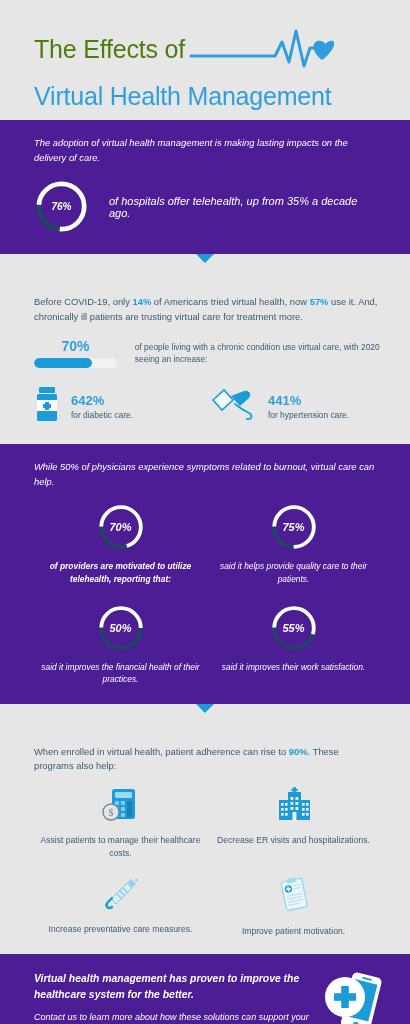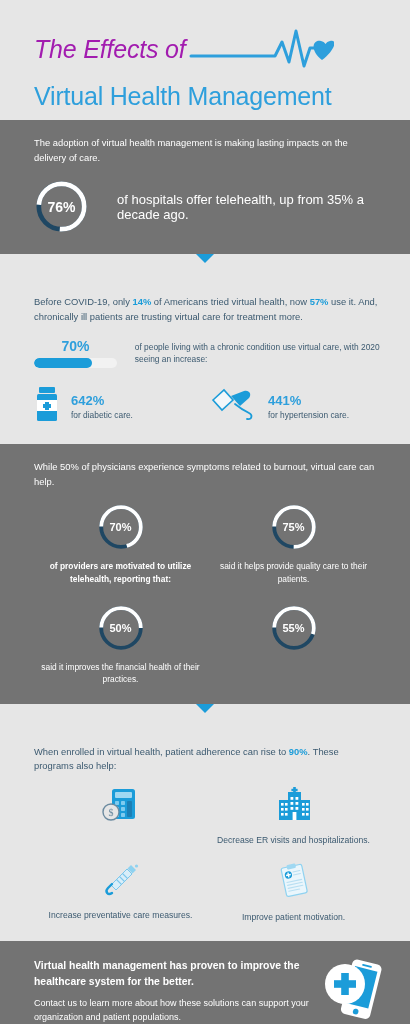--- a/index.html
+++ b/index.html
@@ -8,31 +8,31 @@
     font-family: "Liberation Sans", sans-serif;
     background: #e6e6e6;
     overflow: hidden;
   }
   .page { position: relative; width: 410px; height: 1024px; background: #e6e6e6; }
 
   
   .header { padding: 26px 0 0 34px; height: 120px; background: #e6e6e6; position: relative; }
   .title-line1 { display: flex; align-items: center; }
   .t-dark {
-    font-size: 25px; color: #a21caf; font-weight: 400; letter-spacing: -0.2px;
-    line-height: 1.1; white-space: nowrap; font-style: italic;
+    font-size: 25px; color: #4d7c0f; font-weight: 400; letter-spacing: -0.2px;
+    line-height: 1.1; white-space: nowrap;
   }
   .ekg { margin-left: 4px; margin-top: 2px; }
   .t-blue {
     font-size: 25px; color: #2e9fdc; font-weight: 400; letter-spacing: -0.2px;
     line-height: 1.25; margin-top: 7px; white-space: nowrap;
   }
 
   
-  .sec-blue { background: #737373; position: relative; }
+  .sec-blue { background: #4c1d95; position: relative; font-style: italic; }
   .sec-gray { background: #e6e6e6; position: relative; margin-top: 25px; }
   .notch {
     position: absolute; left: 50%; transform: translateX(-50%);
     bottom: -9px; width: 0; height: 0;
     border-left: 9px solid transparent; border-right: 9px solid transparent;
     border-top: 9px solid #1b9cd9; z-index: 5;
   }
   .body-text { font-size: 9.4px; line-height: 1.55; }
   .w { color: #ffffff; }
   .d { color: #3c5a70; }
@@ -43,21 +43,21 @@
   .donut svg { display: block; }
   .donut .val {
     position: absolute; inset: 0; display: flex;
     align-items: center; justify-content: center;
     color: #fff; font-weight: bold;
   }
 
   
   #s1 { padding: 16px 30px 20px 34px; }
   .s1-row { display: flex; align-items: center; margin-top: 14px; }
-  .s1-row .cap { margin-left: 28px; font-size: 13px; color: #fff; }
+  .s1-row .cap { margin-left: 20px; font-size: 11px; color: #fff; }
 
   
   #s2 { padding: 16px 30px 10px 34px; }
   .bar-row { display: flex; align-items: center; margin-top: 14px; }
   .bar-wrap { width: 108px; }
   .bar-pct { font-size: 14px; font-weight: bold; color: #2e9fdc; text-align: center; margin-bottom: 4px; }
   .bar-track { height: 10px; border-radius: 5px; background: #f2f2f2; overflow: hidden; }
   .bar-fill { height: 100%; border-radius: 5px; background: #1b9cd9; }
   .bar-cap { margin-left: 18px; font-size: 8.4px; color: #3c5a70; line-height: 1.5; }
   .icon-row { display: flex; margin-top: 18px; padding-bottom: 8px; gap: 8px; }
@@ -129,21 +129,21 @@
   </div>
 
   <div class="sec-blue" id="s1">
     <div class="body-text w">The adoption of virtual health management is making lasting impacts on the delivery of care.</div>
     <div class="s1-row">
       <div class="donut">
         <svg width="55" height="55" viewBox="0 0 40 40">
           <circle cx="20" cy="20" r="16.5" fill="none" stroke="#1f4763" stroke-width="3.4"></circle>
           <circle cx="20" cy="20" r="16.5" fill="none" stroke="#ffffff" stroke-width="3.4" stroke-dasharray="78.8 25.8" stroke-dashoffset="26" transform="rotate(-90 20 20)"></circle>
         </svg>
-        <div class="val" style="font-size:14px">76%</div>
+        <div class="val" style="font-size:10px">76%</div>
       </div>
       <div class="cap">of hospitals offer telehealth, up from 35% a decade ago.</div>
     </div>
     <div class="notch"></div>
   </div>
 
   <div class="sec-gray" id="s2">
     <div class="body-text d">
       <span>Before COVID-19, only </span><span class="hl">14%</span><span> of Americans tried virtual health, now </span><span class="hl">57%</span><span> use it. And, chronically ill patients are trusting virtual care for treatment more.</span>
     </div>
@@ -229,20 +229,21 @@
       </div>
 
       <div class="g-cell">
         <div class="donut">
           <svg width="48" height="48" viewBox="0 0 40 40">
             <circle cx="20" cy="20" r="16.5" fill="none" stroke="#1f4763" stroke-width="3.2"></circle>
             <circle cx="20" cy="20" r="16.5" fill="none" stroke="#ffffff" stroke-width="3.2" stroke-dasharray="57 46.7" stroke-dashoffset="26" transform="rotate(-90 20 20)"></circle>
           </svg>
           <div class="val" style="font-size:11px">55%</div>
         </div>
+        <div class="cap">said it improves their work satisfaction.</div>
       </div>
 
     </div>
     <div class="notch"></div>
   </div>
 
   <div class="sec-gray" id="s4">
     <div class="body-text d">
       <span>When enrolled in virtual health, patient adherence can rise to </span><span class="hl">90%</span><span>. These programs also help:</span>
     </div>
@@ -260,20 +261,21 @@
               <rect x="14" y="21" width="4" height="4" rx="0.7"></rect>
               <rect x="20" y="21" width="4" height="4" rx="0.7"></rect>
               <rect x="14" y="27" width="4" height="4" rx="0.7"></rect>
               <rect x="20" y="27" width="4" height="4" rx="0.7"></rect>
             </g>
             <rect x="26" y="15" width="5" height="16" rx="1" fill="#1c7fb5"></rect>
             <circle cx="10" cy="26" r="8" fill="#e6e6e6" stroke="#6c8ba0" stroke-width="1.4"></circle>
             <text x="10" y="30" font-size="10" font-family="Liberation Serif, serif" fill="#6c8ba0" text-anchor="middle">$</text>
           </svg>
         </span>
+        <div class="cap">Assist patients to manage their healthcare costs.</div>
       </div>
 
       <div class="i4-cell" style="margin-bottom:16px">
         <span>
           <svg width="40" height="38" viewBox="0 0 40 38">
             <rect x="5" y="14" width="10" height="20" fill="#1b9cd9"></rect>
             <rect x="14" y="6" width="13" height="28" fill="#1b9cd9"></rect>
             <rect x="26" y="14" width="10" height="20" fill="#1b9cd9"></rect>
             <rect x="19.2" y="1" width="2.6" height="6" fill="#1b9cd9"></rect>
             <rect x="17.4" y="2.8" width="6.2" height="2.4" fill="#1b9cd9"></rect>

